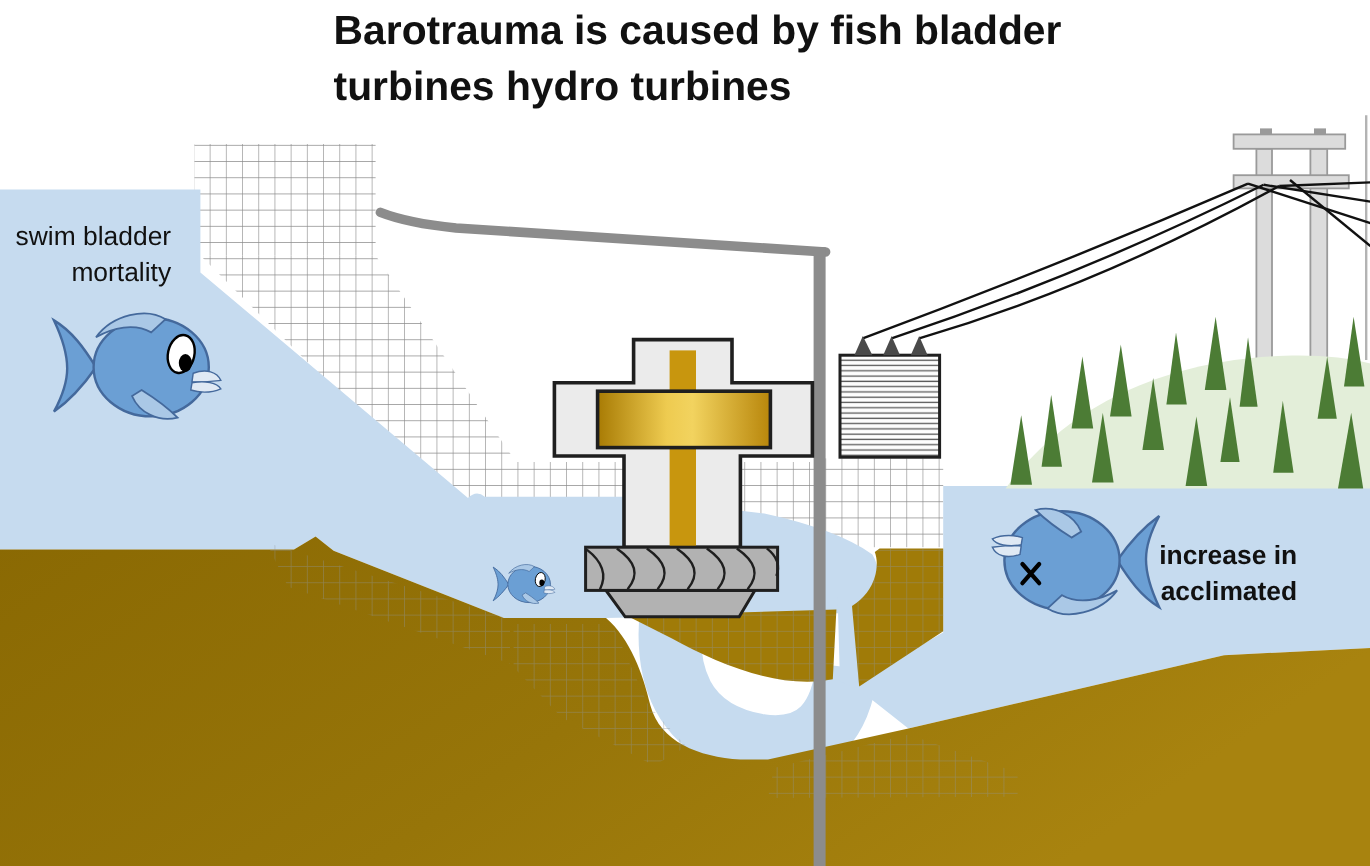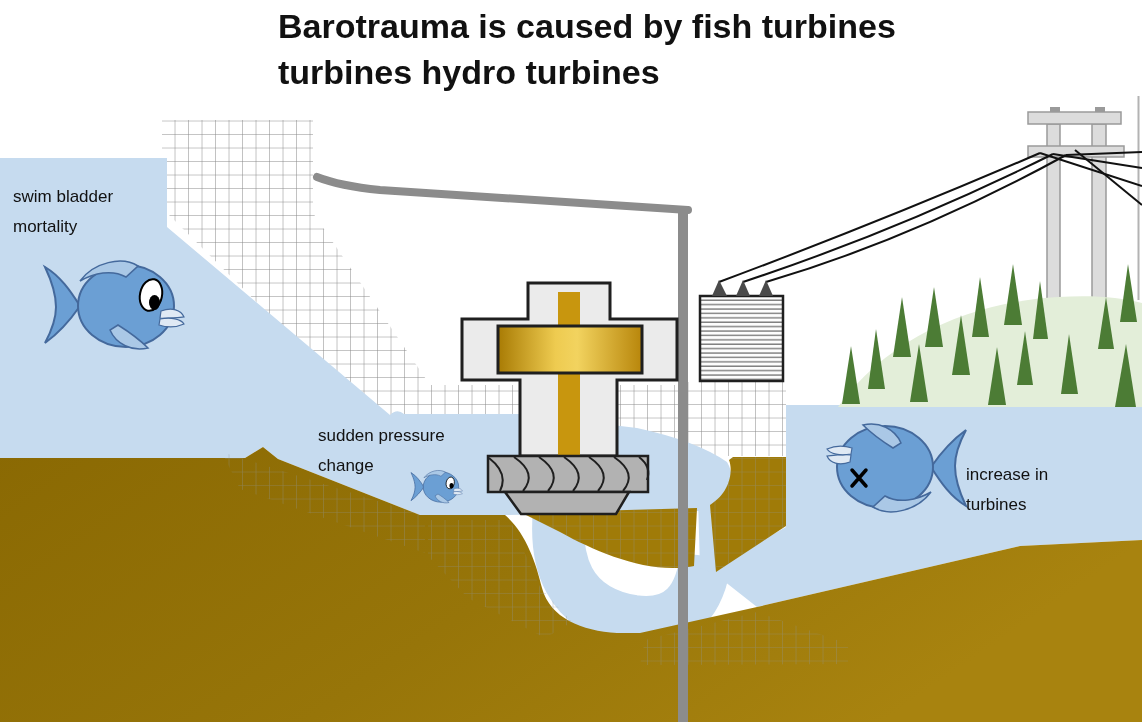--- a/index.html
+++ b/index.html
@@ -7,26 +7,27 @@
     position:relative;width:1142px;height:722px;overflow:hidden;background:#fff;
     font-family:"Liberation Sans", sans-serif;
   }
   .stage svg{position:absolute;left:0;top:0;}
   .title{
     position:absolute;left:278px;top:3px;
     font-size:34px;font-weight:bold;line-height:46px;color:var(--text,#111);
     white-space:nowrap;
   }
   .label{
-    position:absolute;font-size:17px;line-height:30px;color:var(--text,#111);
+    position:absolute;font-size:22px;line-height:30px;color:var(--text,#111);
     white-space:nowrap;
+    text-align:right;
   }
   #label-reservoir{left:13px;top:182px;}
   #label-penstock{left:318px;top:421px;}
-  #label-tailrace{left:966px;top:460px;}
+  #label-tailrace{left:966px;top:448px;font-weight:bold;}
   .label span, .title span{display:block;}
   
   .water{fill:var(--water,#c6dbef);}
   .water-stroke{fill:none;stroke:var(--water,#c6dbef);stroke-width:52;}
   .gridfill{fill:url(#gridW);}
   .gridover{fill:url(#gridO);opacity:.5;}
   .ground{fill:url(#groundGrad);}
   .olive{fill:var(--island-olive,#a07b08);}
   .graypole{fill:none;stroke:var(--structure-gray,#8c8c8c);}
   .polefill{fill:var(--structure-gray,#8c8c8c);}
@@ -200,32 +201,28 @@
         <path class="runner" d="M505,492 L629,492 L616,514 L521,514 Z"></path>
       </g>
     </g>
 
     <use href="#fishAlive" transform="translate(118,306)"></use>
     <use href="#fishAlive" transform="translate(438,487) scale(0.37)"></use>
     <use href="#fishDeadDef" transform="translate(893,467) rotate(180)"></use>
   </svg>
 
   <div class="title">
-    <span>Barotrauma is caused by fish turbines</span>
+    <span>Barotrauma is caused by fish bladder</span>
     <span>turbines hydro turbines</span>
   </div>
 
   <div id="label-reservoir" class="label">
     <span>swim bladder</span>
     <span>mortality</span>
   </div>
 
-  <div id="label-penstock" class="label">
-    <span>sudden pressure</span>
-    <span>change</span>
-  </div>
 
   <div id="label-tailrace" class="label">
     <span>increase in</span>
-    <span>turbines</span>
+    <span>acclimated</span>
   </div>
 
 </div>
 
 </body></html>

